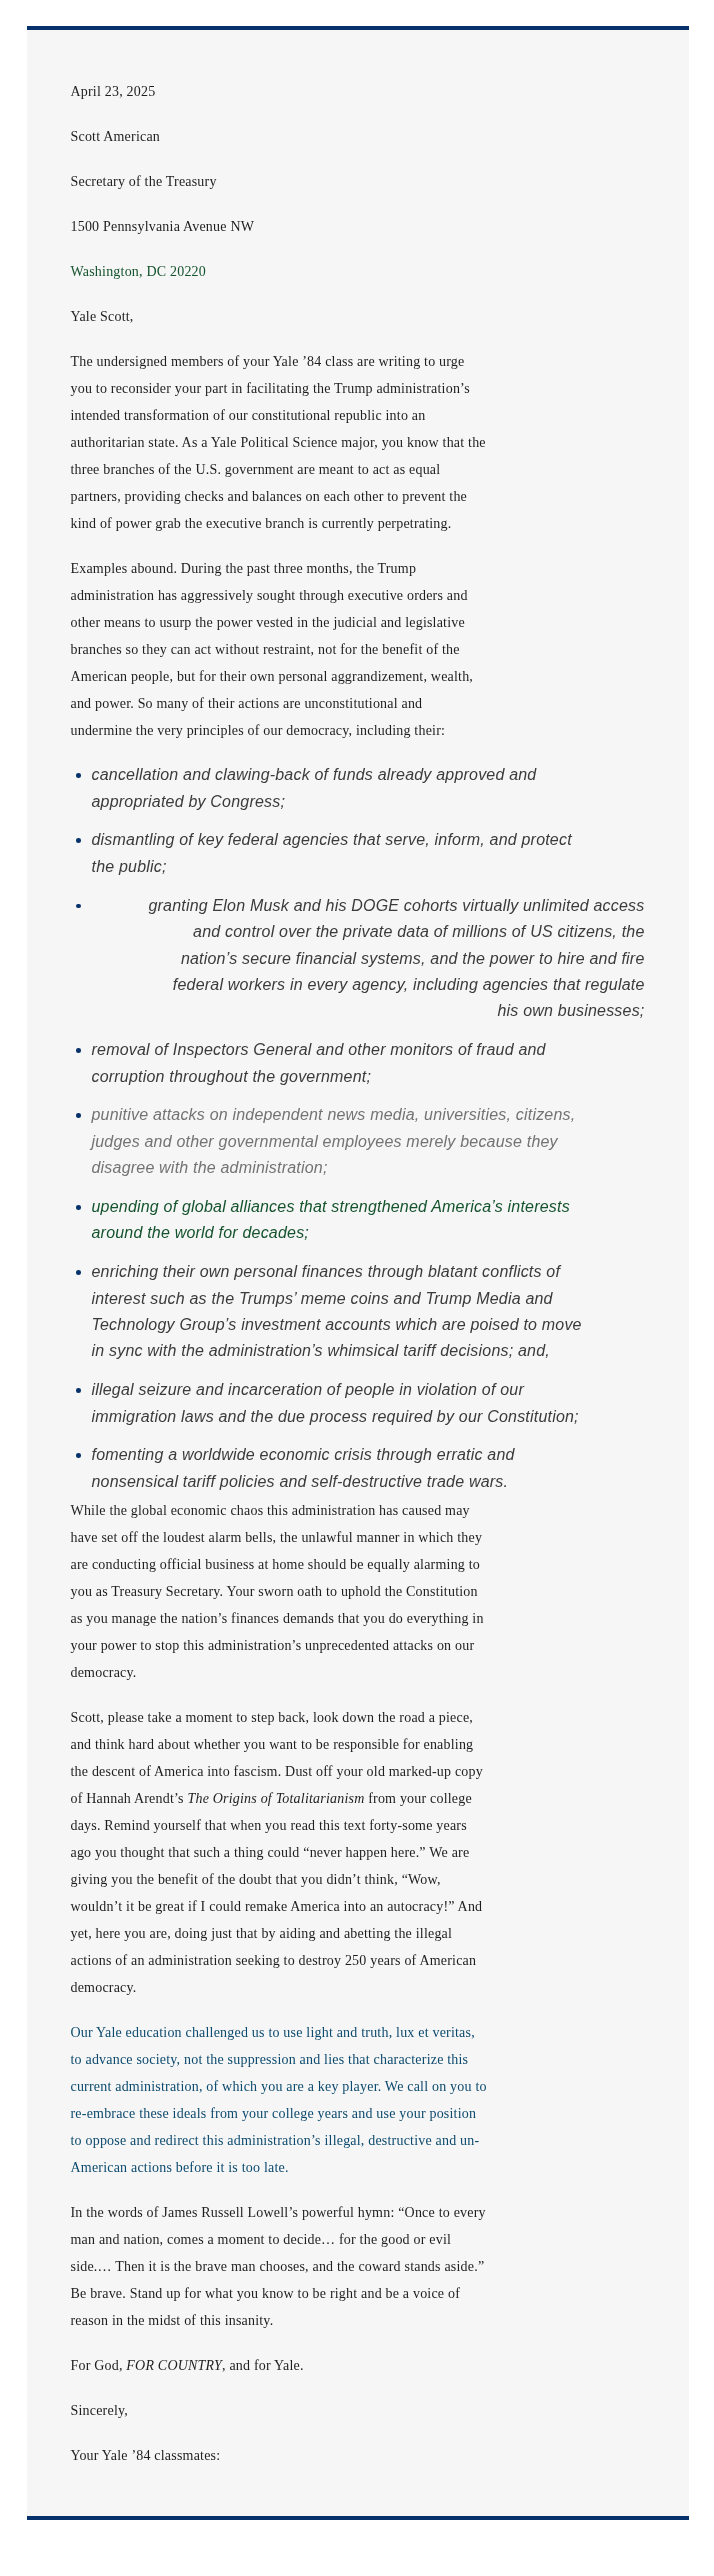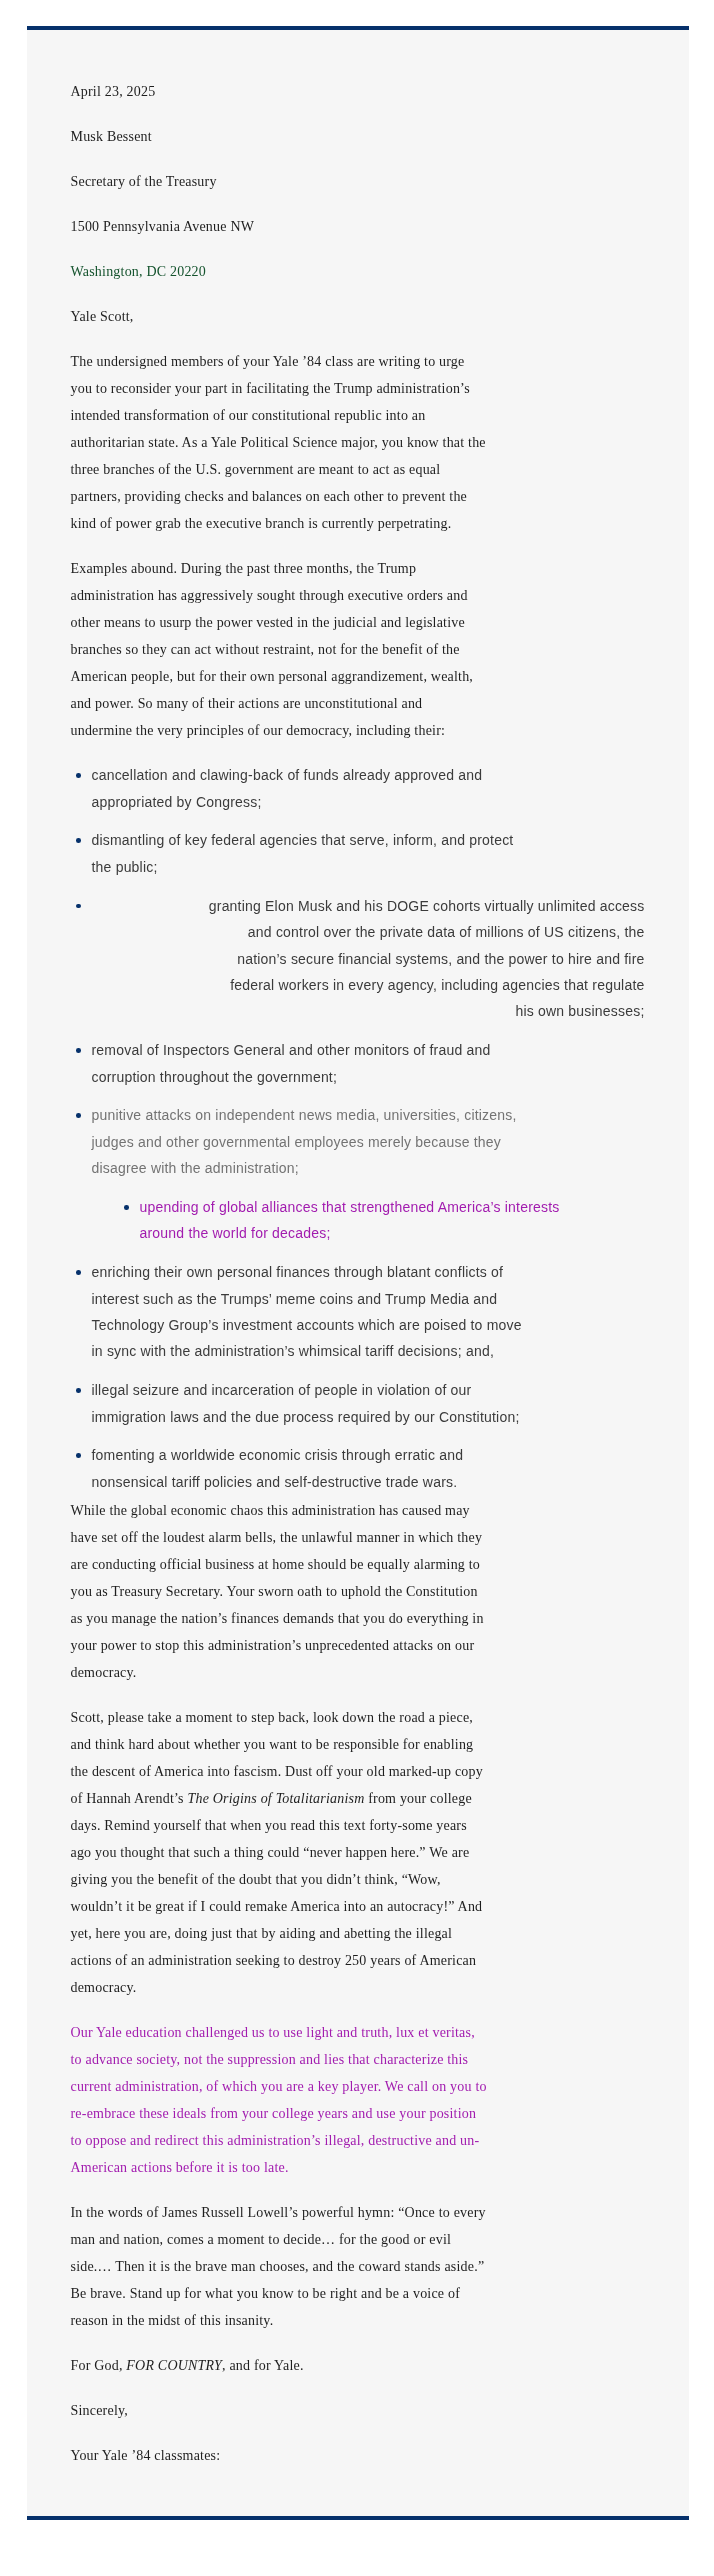--- a/index.html
+++ b/index.html
@@ -22,26 +22,27 @@
     .p i { font-style: italic; }
 
     ul.grievances {
       list-style: none;
       margin: 5.4px 0 1.6px 0;
       padding: 0 0 0 21px;
     }
     ul.grievances li {
       position: relative;
       font-family: "Liberation Sans", sans-serif;
-      font-size: 14px;
+      font-size: 16px;
       line-height: 26.4px;
       letter-spacing: 0.2px;
       color: #3b3b3b;
       margin: 0 0 12.4px 0;
       white-space: pre-line;
+      font-style: italic;
     }
     ul.grievances li:last-child { margin-bottom: 0; }
     ul.grievances li::before {
       content: "";
       position: absolute;
       left: -15.5px;
       top: 11px;
       width: 4.7px;
       height: 4.7px;
       border-radius: 50%;
@@ -52,21 +53,21 @@
 <body style="background: rgb(255, 255, 255);">
 
 <div class="letter-wrap">
 
   <div class="rule" style="background: rgb(6, 49, 107);"></div>
 
   <div class="paper" style="background: rgb(246, 246, 246);">
 
     <p class="p" style="color: rgb(30, 30, 30);">April 23, 2025</p>
 
-    <p class="p" style="color: rgb(30, 30, 30);">Musk Bessent</p>
+    <p class="p" style="color: rgb(30, 30, 30);">Scott American</p>
     <p class="p" style="color: rgb(30, 30, 30);">Secretary of the Treasury</p>
     <p class="p" style="color: rgb(30, 30, 30);">1500 Pennsylvania Avenue NW</p>
     <p class="p" style="color: #14532d;">Washington, DC 20220</p>
 
     <p class="p" style="color: rgb(30, 30, 30);">Yale Scott,</p>
 
     <p class="p" style="color: rgb(30, 30, 30);">The undersigned members of your Yale ’84 class are writing to urge
 you to reconsider your part in facilitating the Trump administration’s
 intended transformation of our constitutional republic into an
 authoritarian state. As a Yale Political Science major, you know that the
@@ -90,21 +91,21 @@
       <li style="color: rgb(59, 59, 59); text-align: right;">granting Elon Musk and his DOGE cohorts virtually unlimited access
 and control over the private data of millions of US citizens, the
 nation’s secure financial systems, and the power to hire and fire
 federal workers in every agency, including agencies that regulate
 his own businesses;</li>
       <li style="color: rgb(59, 59, 59);">removal of Inspectors General and other monitors of fraud and
 corruption throughout the government;</li>
       <li style="color: #737373;">punitive attacks on independent news media, universities, citizens,
 judges and other governmental employees merely because they
 disagree with the administration;</li>
-      <li style="color: #a21caf; margin-left: 48px;">upending of global alliances that strengthened America’s interests
+      <li style="color: #14532d;">upending of global alliances that strengthened America’s interests
 around the world for decades;</li>
       <li style="color: rgb(59, 59, 59);">enriching their own personal finances through blatant conflicts of
 interest such as the Trumps’ meme coins and Trump Media and
 Technology Group’s investment accounts which are poised to move
 in sync with the administration’s whimsical tariff decisions; and,</li>
       <li style="color: rgb(59, 59, 59);">illegal seizure and incarceration of people in violation of our
 immigration laws and the due process required by our Constitution;</li>
       <li style="color: rgb(59, 59, 59);">fomenting a worldwide economic crisis through erratic and
 nonsensical tariff policies and self-destructive trade wars.</li>
     </ul>
@@ -122,21 +123,21 @@
 the descent of America into fascism. Dust off your old marked-up copy
 of Hannah Arendt’s </span><i>The Origins of Totalitarianism</i><span> from your college
 days. Remind yourself that when you read this text forty-some years
 ago you thought that such a thing could “never happen here.” We are
 giving you the benefit of the doubt that you didn’t think, “Wow,
 wouldn’t it be great if I could remake America into an autocracy!” And
 yet, here you are, doing just that by aiding and abetting the illegal
 actions of an administration seeking to destroy 250 years of American
 democracy.</span></p>
 
-    <p class="p" style="color: #a21caf;">Our Yale education challenged us to use light and truth, lux et veritas,
+    <p class="p" style="color: #0c4a6e;">Our Yale education challenged us to use light and truth, lux et veritas,
 to advance society, not the suppression and lies that characterize this
 current administration, of which you are a key player. We call on you to
 re-embrace these ideals from your college years and use your position
 to oppose and redirect this administration’s illegal, destructive and un-
 American actions before it is too late.</p>
 
     <p class="p" style="color: rgb(30, 30, 30);">In the words of James Russell Lowell’s powerful hymn: “Once to every
 man and nation, comes a moment to decide… for the good or evil
 side.… Then it is the brave man chooses, and the coward stands aside.”
 Be brave. Stand up for what you know to be right and be a voice of

